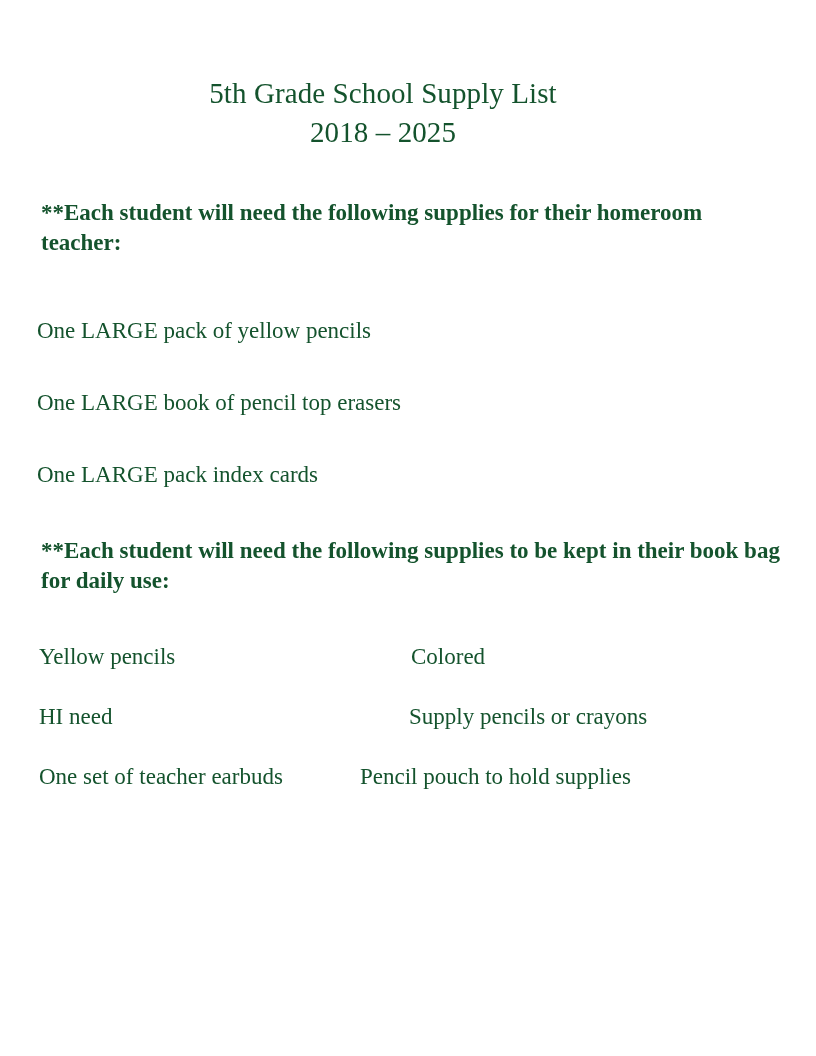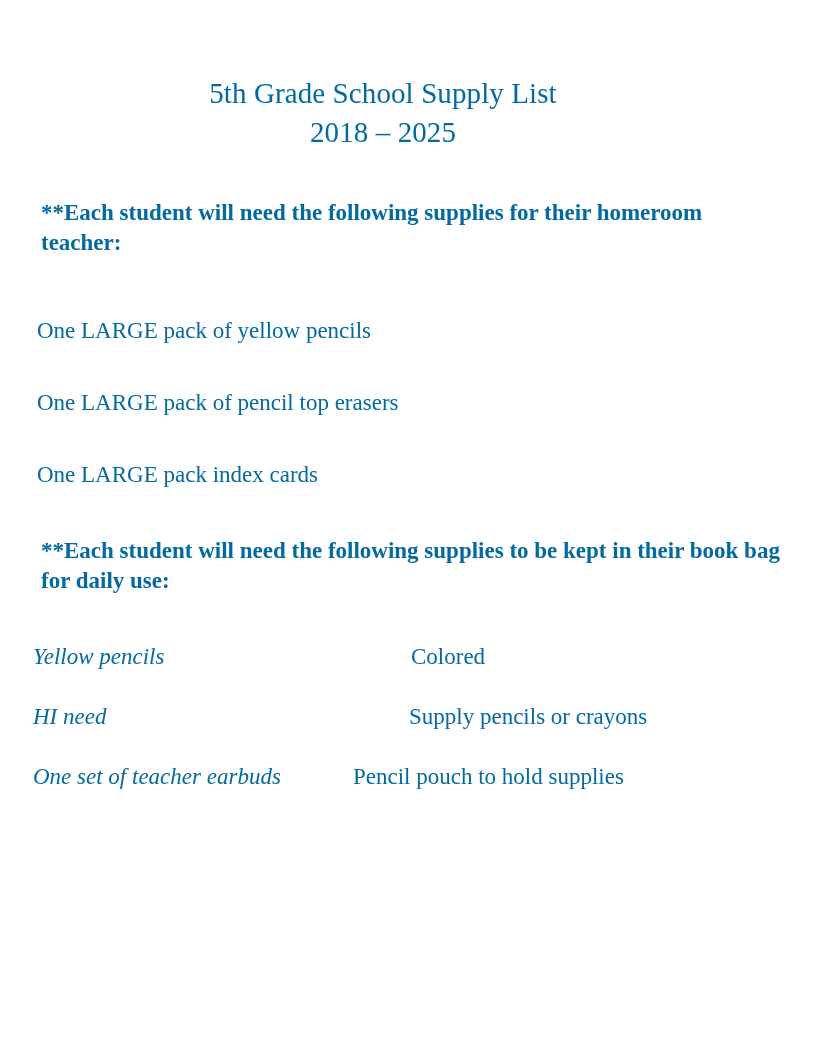--- a/index.html
+++ b/index.html
@@ -7,21 +7,21 @@
     padding: 0;
     background: #ffffff;
   }
   .page {
     position: relative;
     width: 816px;
     height: 1056px;
     background: #ffffff;
     overflow: hidden;
     font-family: "Liberation Serif", "DejaVu Serif", serif;
-    color: #0369a1;
+    color: #14532d;
     -webkit-font-smoothing: antialiased;
   }
   .doc-body {
     position: absolute;
     left: 25px;
     top: 0;
     width: 750px;
   }
 
   
@@ -63,24 +63,23 @@
 
   
   .row2 {
     position: relative;
     font-size: 23px;
     line-height: 30px;
     height: 60px;
   }
   .row2 .col-a {
     position: absolute;
-    left: 8px;
+    left: 14px;
     top: 0;
     white-space: pre;
-    font-style: italic;
   }
   .row2 .col-b {
     position: absolute;
     top: 0;
     white-space: pre;
   }
 </style>
 </head>
 <body>
 
@@ -92,36 +91,36 @@
       <div class="title-line">2018 – 2025</div>
     </div>
 
     <div class="spacer-30"></div>
 
     <p class="para bold">**Each student will need the following supplies for their homeroom teacher:</p>
 
     <div class="spacer-30"></div>
 
     <div class="item">One LARGE pack of yellow pencils</div>
-    <div class="item">One LARGE pack of pencil top erasers</div>
+    <div class="item">One LARGE book of pencil top erasers</div>
     <div class="item">One LARGE pack index cards</div>
 
     <p class="para bold">**Each student will need the following supplies to be kept in their book bag for daily use:</p>
 
     <div class="spacer-30"></div>
 
     <div class="row2">
       <span class="col-a">Yellow pencils</span>
       <span class="col-b" style="left: 386px;">Colored</span>
     </div>
 
     <div class="row2">
       <span class="col-a">HI need</span>
       <span class="col-b" style="left: 384px;">Supply pencils or crayons</span>
     </div>
 
     <div class="row2">
       <span class="col-a">One set of teacher earbuds</span>
-      <span class="col-b" style="left: 328px;">Pencil pouch to hold supplies</span>
+      <span class="col-b" style="left: 335px;">Pencil pouch to hold supplies</span>
     </div>
 
   </div>
 </div>
 
 </body></html>

